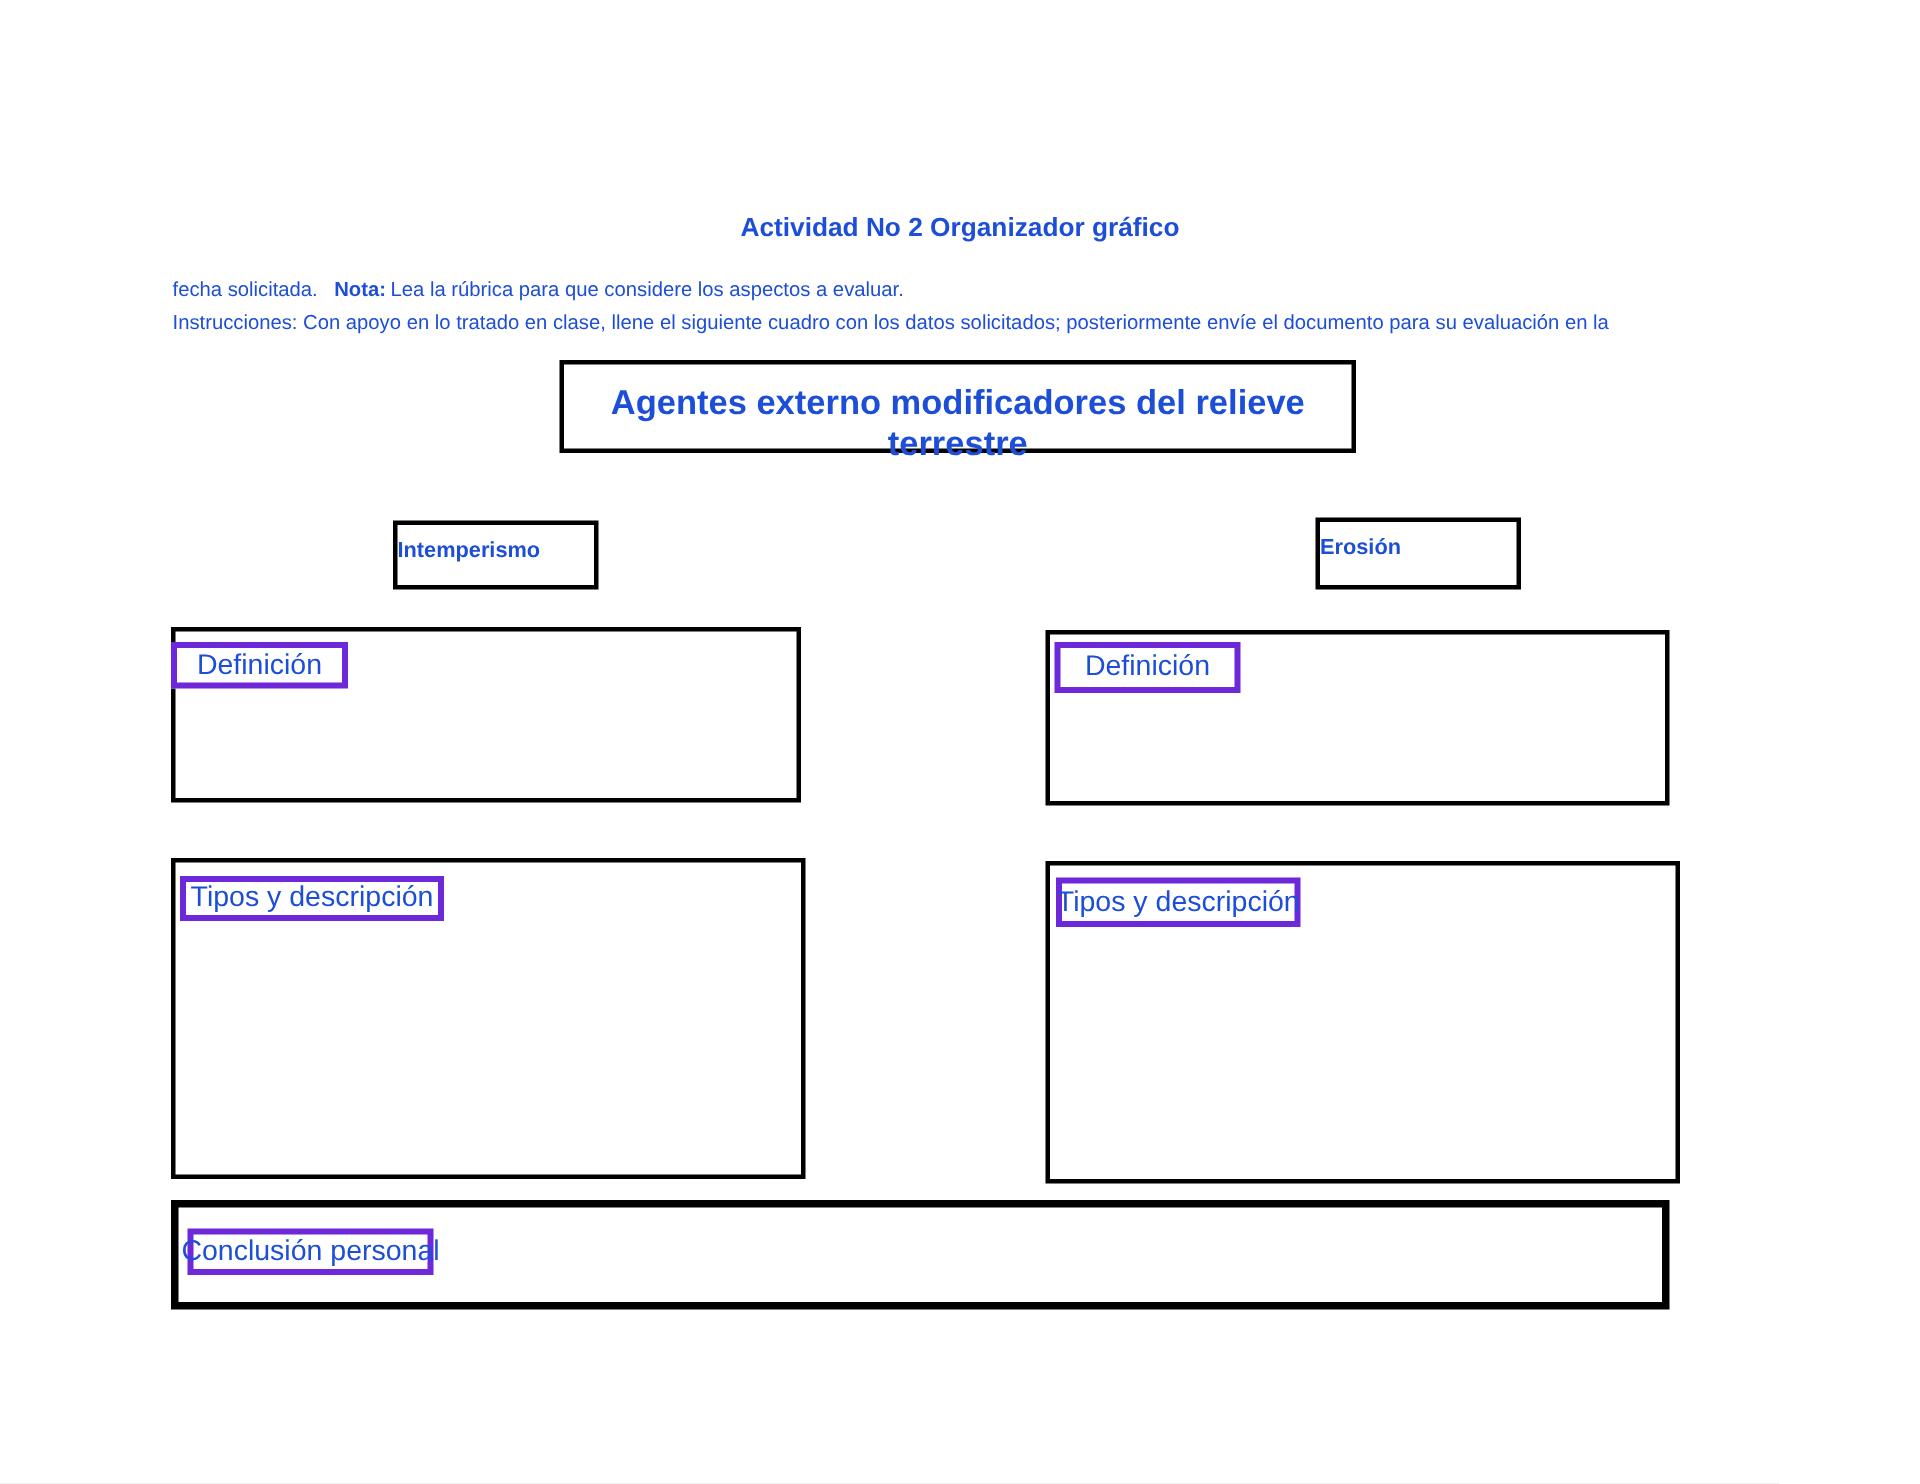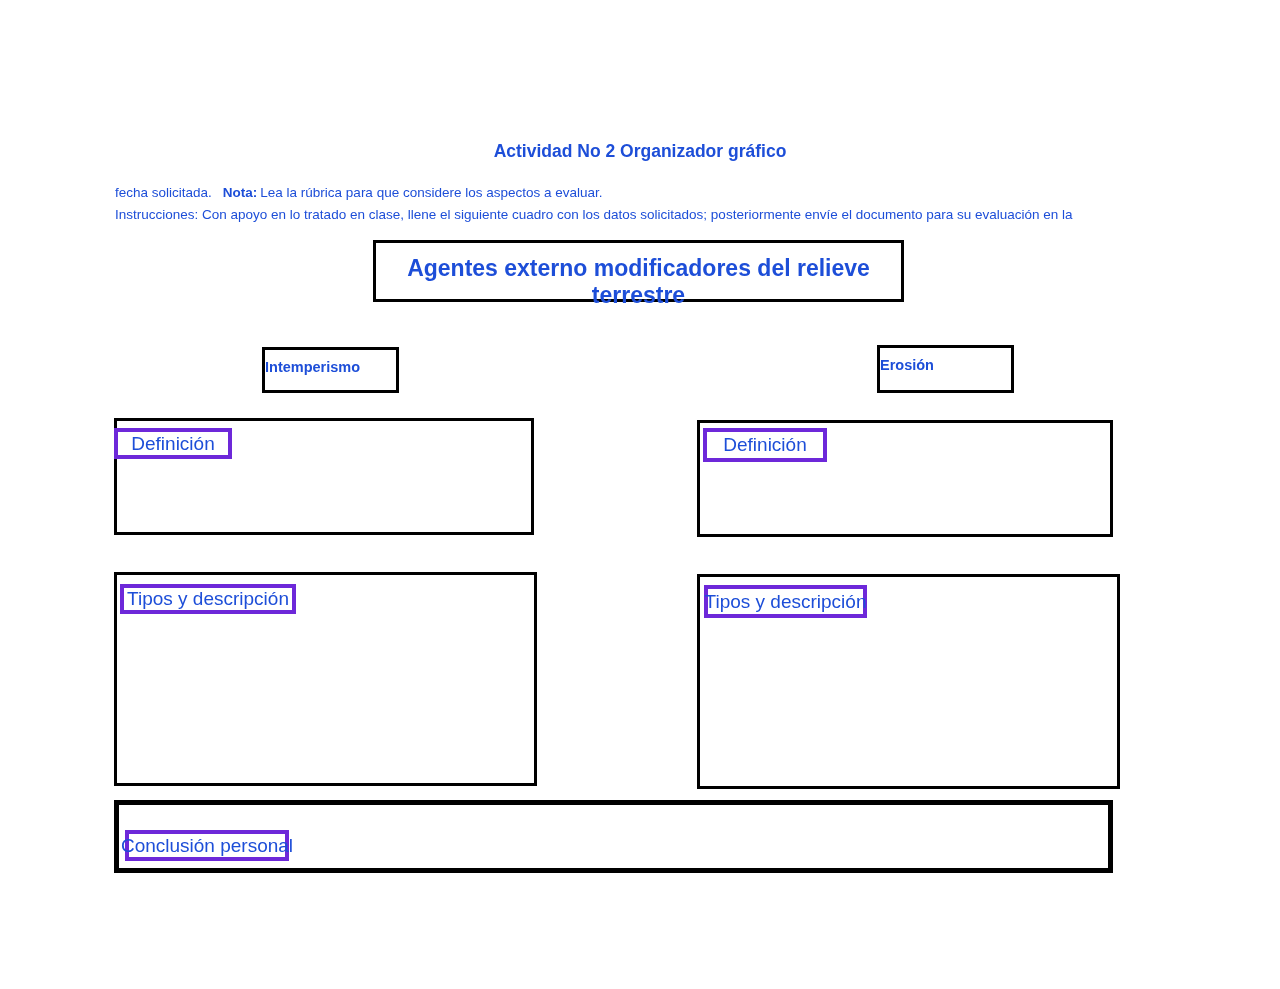--- a/index.html
+++ b/index.html
@@ -69,21 +69,21 @@
   .erosion-box      { left: 835px; top: 345px; width: 137px; height: 48px; margin-left: 42px; }
   .def-left-box     { left: 114px; top: 418px; width: 420px; height: 117px; }
   .def-left-box  .label-box { left: -3px; top: 7px;  width: 118px; height: 31px; }
   .def-right-box    { left: 697px; top: 420px; width: 416px; height: 117px; }
   .def-right-box .label-box { left: 3px;  top: 5px;  width: 124px; height: 34px; }
   .tipos-left-box   { left: 114px; top: 572px; width: 423px; height: 214px; }
   .tipos-left-box  .label-box { left: 3px; top: 9px; width: 176px; height: 30px; }
   .tipos-right-box  { left: 697px; top: 574px; width: 423px; height: 215px; }
   .tipos-right-box .label-box { left: 4px; top: 8px; width: 163px; height: 33px; }
   .conclusion-box   { left: 114px; top: 800px; width: 999px; height: 73px; border-width: 5px; }
-  .conclusion-box .label-box { left: 6px; top: 25px; width: 164px; height: 31px; }
+  .conclusion-box .label-box { left: 6px; top: 14px; width: 164px; height: 31px; }
 </style>
 </head>
 <body>
 
 <div class="page">
 
   <div class="doc-title">Actividad No 2 Organizador gráfico</div>
 
   <div class="instructions">
     <div>

